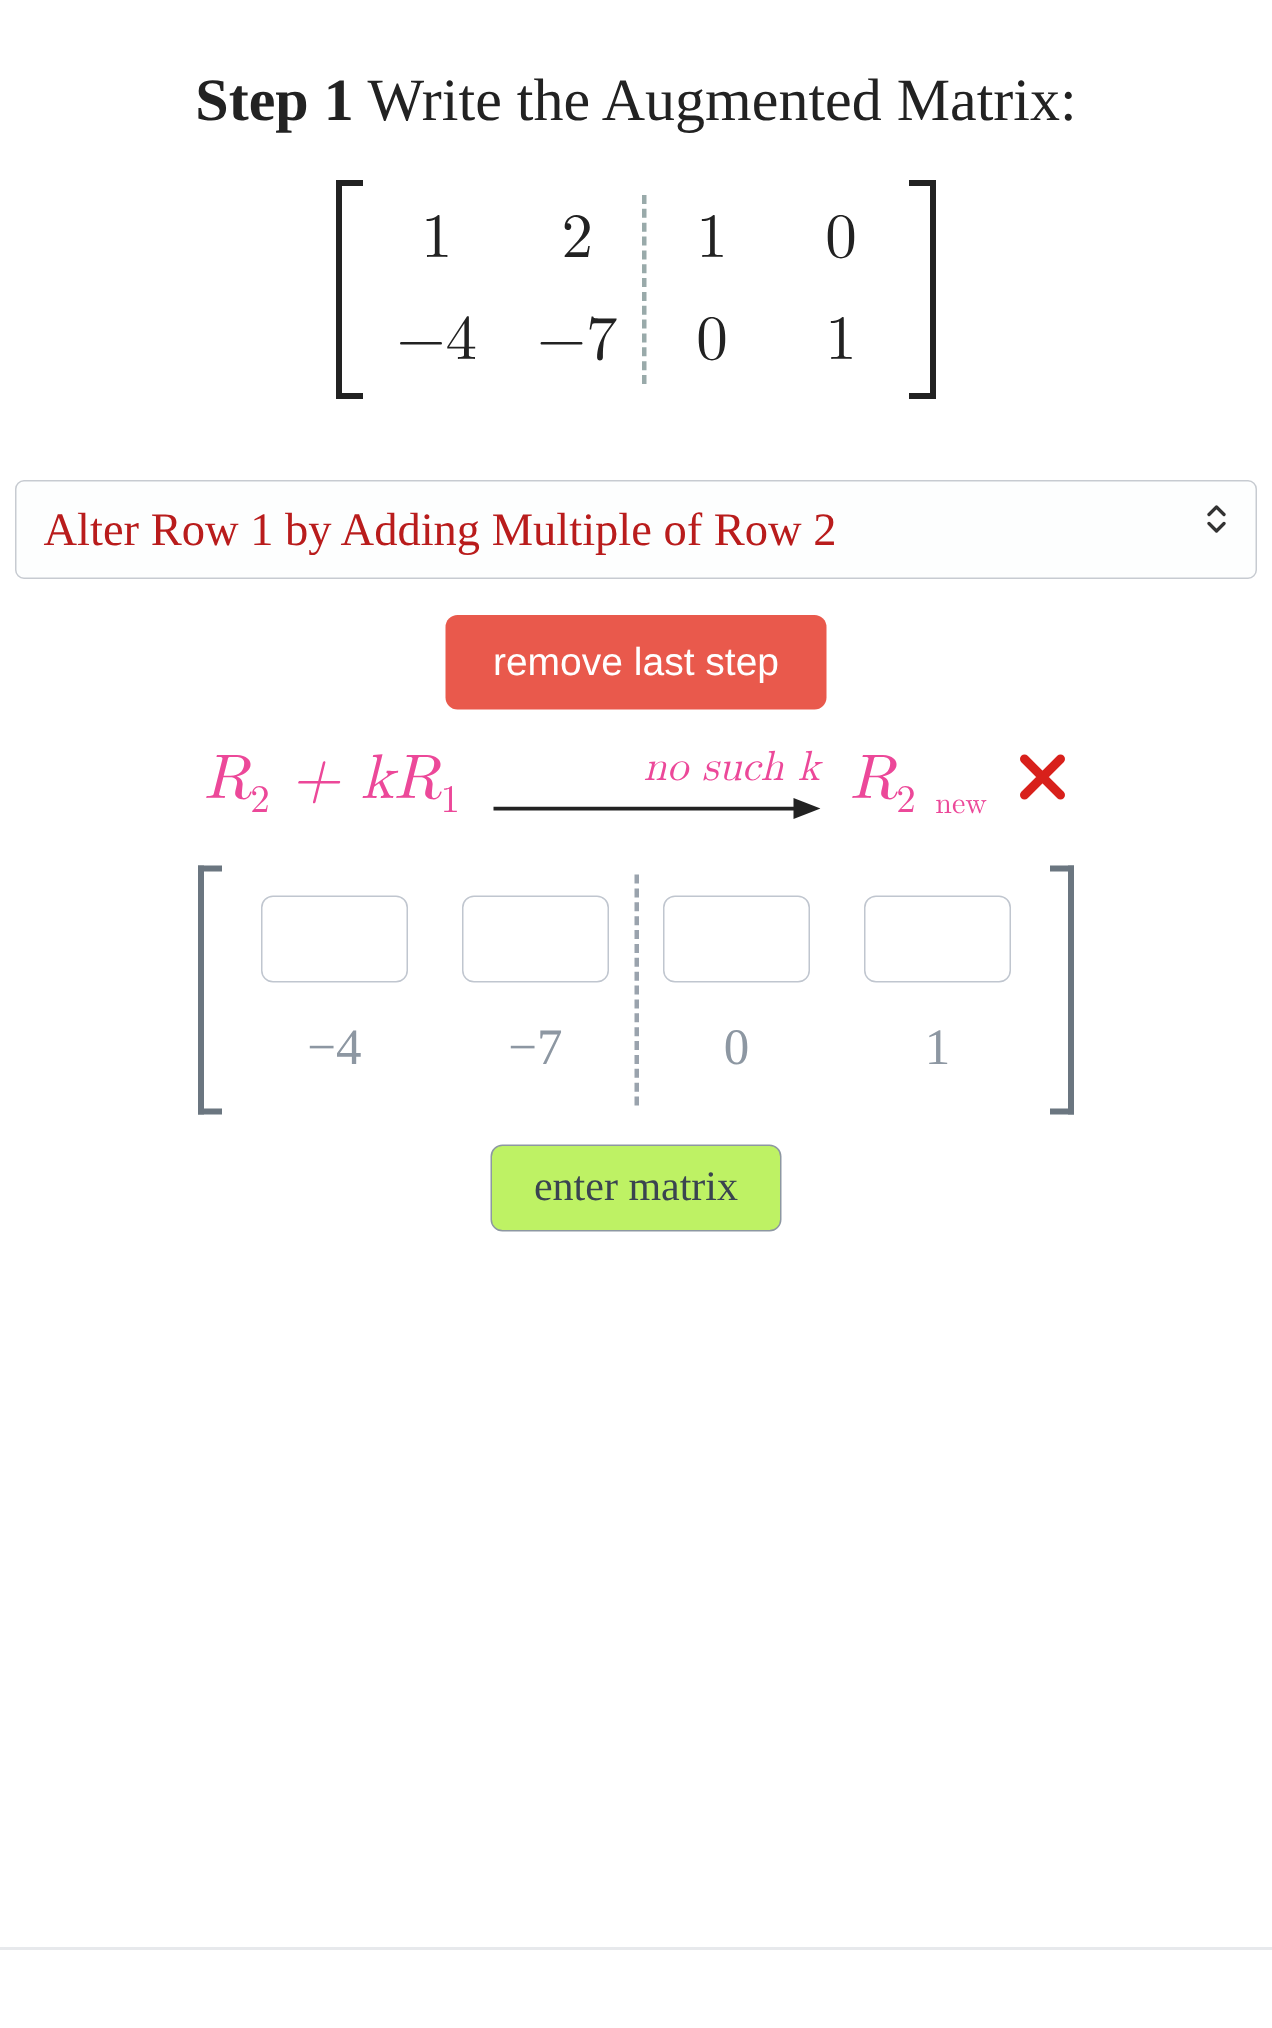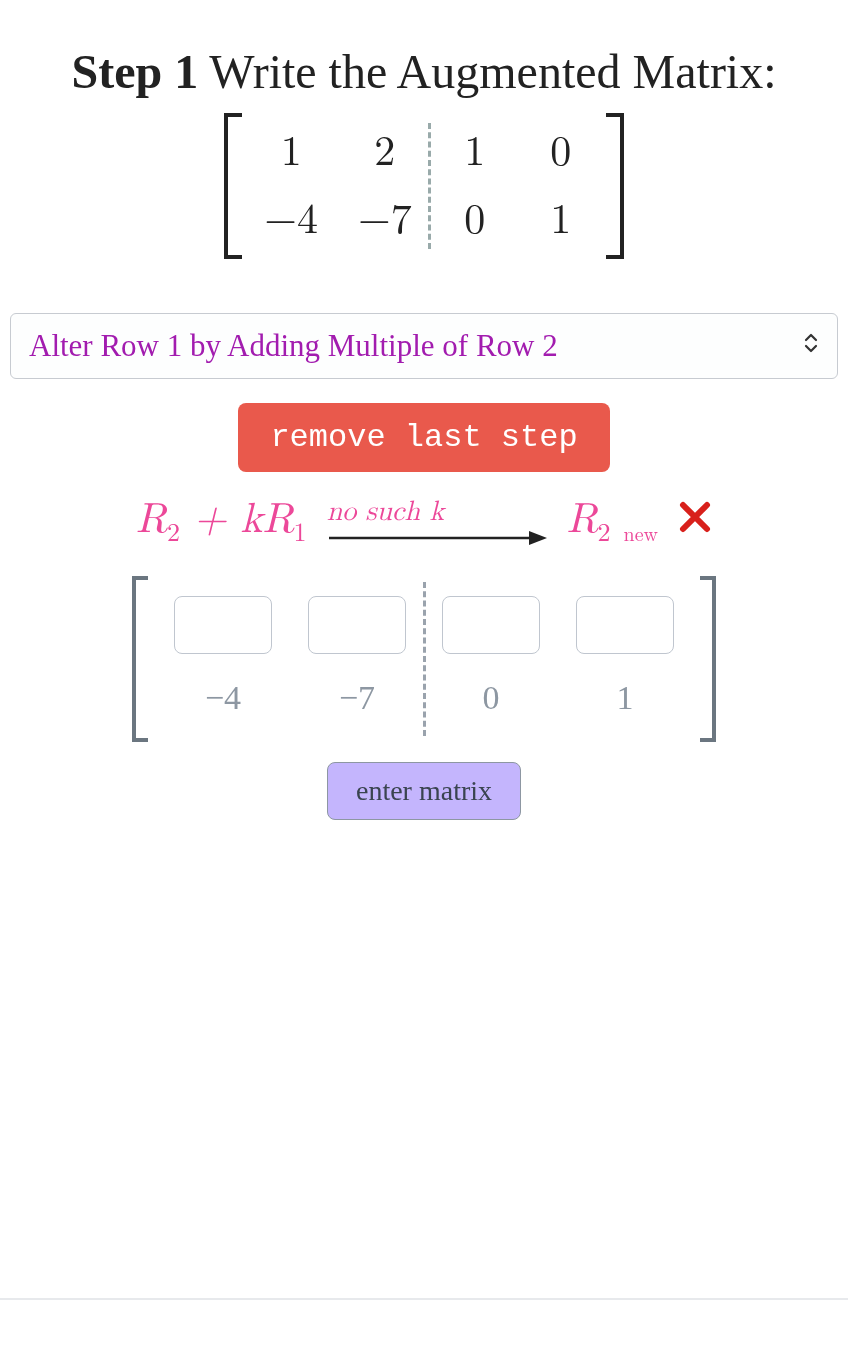--- a/index.html
+++ b/index.html
@@ -1,52 +1,52 @@
 <!DOCTYPE html>
 <html><head>
 <meta charset="utf-8">
 <style>
   html,body{margin:0;padding:0;background:#fff;color:#222;}
   body{font-family:Georgia,"Times New Roman",serif;width:848px;min-height:1352px;position:relative;}
   .content{padding:30px 10px 40px;text-align:center;}
-  .title{font-size:48px;line-height:1.35;margin:10px auto 0;max-width:760px;}
+  .title{font-size:40px;line-height:1.35;margin:10px auto 18px;max-width:760px;}
   .title .bold{font-weight:700;}
   .status{font-size:42px;margin:14px 0 28px;}
   .status .check{color:#1a8a1a;font-weight:700;margin-left:8px;}
   
   .dmatrix{display:inline-flex;align-items:stretch;font-family:"Latin Modern Math","STIX Two Math","Cambria Math",Georgia,serif;font-size:42px;margin:8px auto 30px;}
   .brk{width:14px;border:4px solid #222;}
   .brk.l{border-right:none;}
   .brk.r{border-left:none;}
   .mgrid{display:grid;grid-template-columns:auto auto auto auto;column-gap:40px;row-gap:18px;padding:14px 22px;align-items:center;position:relative;}
   .mgrid .cell{text-align:center;min-width:46px;}
   .vdash{position:absolute;top:10px;bottom:10px;border-left:3px dashed #9aa;}
   .dmatrix .vdash{left:calc(50% + 4px);}
   
-  .dropdown{margin:24px auto 18px;display:flex;align-items:center;justify-content:space-between;border:1px solid #c7cbd1;border-radius:6px;padding:14px 18px;font-size:31px;color:#a21caf;max-width:838px;background:#fdfefe;}
+  .dropdown{margin:24px auto 18px;display:flex;justify-content:space-between;border:1px solid #c7cbd1;border-radius:6px;padding:14px 18px;font-size:31px;color:#b91c1c;max-width:838px;background:#fdfefe;}
   .dropdown .chev{font-size:22px;color:#333;}
-  .btn-red{display:inline-block;background:#e9594c;color:#fff;border:none;border-radius:8px;padding:16px 32px;font-size:32px;font-family:Liberation Mono, monospace;margin:6px auto 22px;cursor:pointer;}
+  .btn-red{display:inline-block;background:#e9594c;color:#fff;border:none;border-radius:8px;padding:16px 32px;font-size:26px;font-family:Liberation Sans, sans-serif;margin:6px auto 22px;cursor:pointer;}
   
   .opline{display:flex;align-items:center;justify-content:center;gap:20px;font-family:"Latin Modern Math","STIX Two Math","Cambria Math",Georgia,serif;font-size:42px;font-style:italic;color:#ec4899;margin-bottom:20px;}
   .opline .sub{font-size:26px;vertical-align:sub;font-style:normal;}
   .opline .subsm{font-size:20px;vertical-align:sub;font-style:normal;margin-left:13px;}
-  .arrowbox{display:flex;flex-direction:column;align-items:flex-start;min-width:220px;}
+  .arrowbox{display:flex;flex-direction:column;align-items:flex-end;min-width:220px;}
   .arrowlbl{font-size:28px;font-style:italic;margin-bottom:-2px;}
   .arrow{width:220px;height:24px;}
   .arrow line{stroke:#222;stroke-width:2.5;}
   .arrow polygon{fill:#222;}
   .xmark{color:#d8201b;font-weight:900;font-style:normal;font-size:40px;}
   
   .ematrix{display:inline-flex;align-items:stretch;font-size:34px;margin:6px auto 20px;color:#8d97a2;font-family:Georgia,serif;}
   .ematrix .brk{border-color:#6b7680;border-width:4px;width:12px;}
   .egrid{display:grid;grid-template-columns:repeat(4,110px);grid-template-rows:70px 60px;column-gap:24px;row-gap:8px;padding:14px 20px;align-items:center;justify-items:center;position:relative;}
   .egrid .vdash{left:calc(50% - 1px);top:6px;bottom:6px;border-left:3px dashed #9aa3ad;}
   .egrid input{width:92px;height:54px;border:1px solid #c0c6cf;border-radius:8px;background:#fff;font-size:28px;text-align:center;font-family:inherit;}
   .egrid .rv{color:#8d97a2;}
-  .btn-plain{display:inline-block;background:#c4b5fd;border:1.5px solid #8d97a2;border-radius:8px;padding:12px 28px;font-size:28px;color:#3a4450;font-family:inherit;cursor:pointer;}
+  .btn-plain{display:inline-block;background:#bef264;border:1.5px solid #8d97a2;border-radius:8px;padding:12px 28px;font-size:28px;color:#3a4450;font-family:inherit;cursor:pointer;}
   .hr{position:absolute;left:0;right:0;top:1298px;height:2px;background:#e7e9ec;}
 </style>
 </head>
 <body>
 
 <div class="content">
   <div class="title">
     <span class="bold">Step 1</span><span> Write the Augmented Matrix:</span>
   </div>
 

